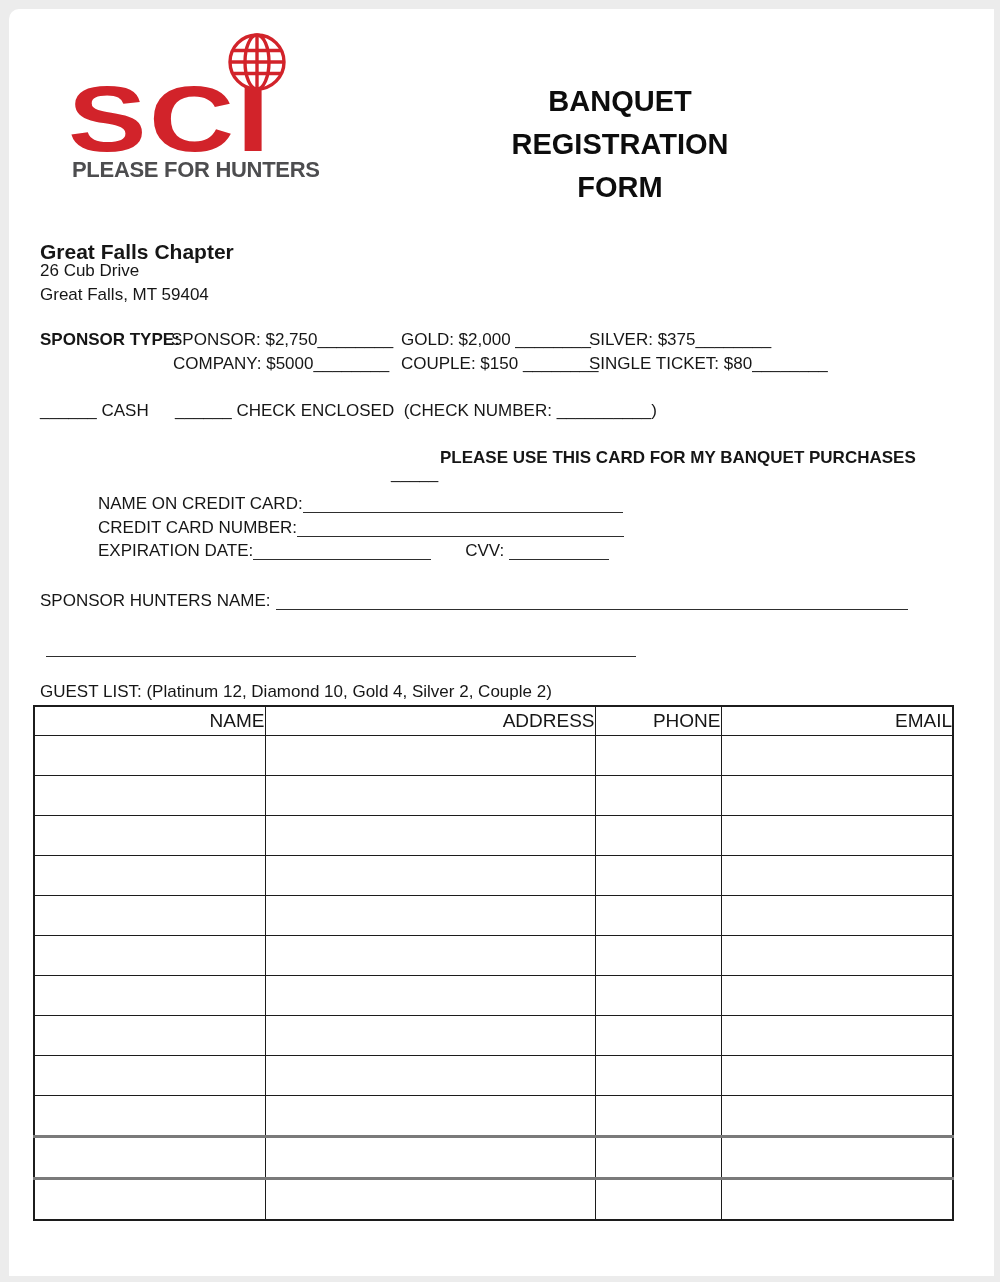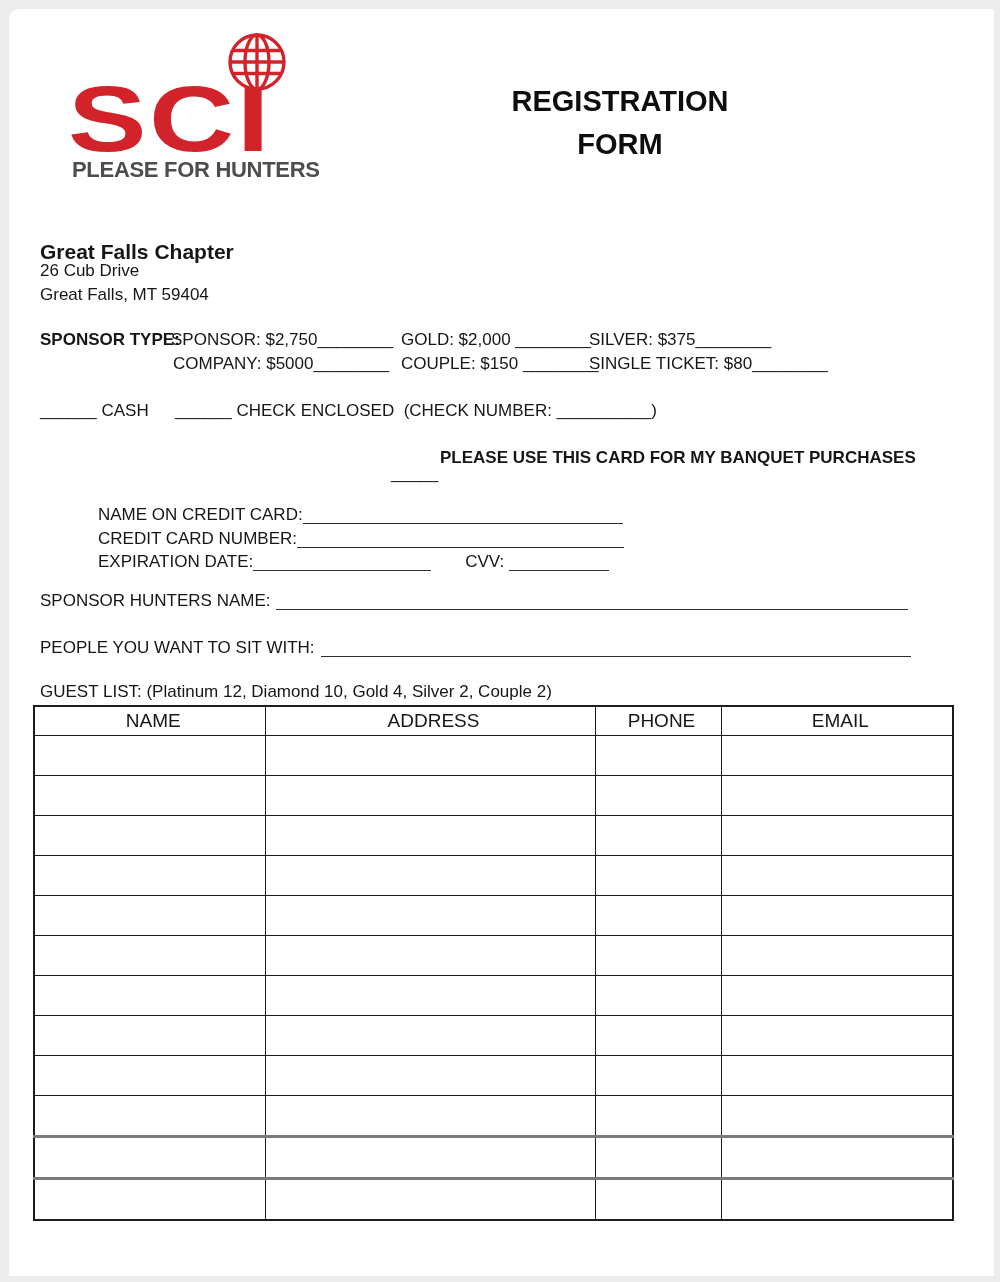--- a/index.html
+++ b/index.html
@@ -58,21 +58,21 @@
   .pos-col3   { left:580px; }
 
   .cash-line    { top:392px; }
   .credit-line  { top:439px; }
   .pos-cash     { left:31px; }
   .pos-check    { left:166px; }
   .pos-charge   { left:31px; }
   .pos-useblank { left:382px;margin-top:16px; }
   .pos-usebold  { left:431px; }
 
-  .cc-block { left:89px; top:483px; line-height:23.5px; font-size:17px;margin-top:11px; }
+  .cc-block { left:89px; top:483px; line-height:23.5px; font-size:17px; }
   .bl {
     display:inline-block;
     border-bottom:1.7px solid #2e2e2e;
     height:14px; vertical-align:-4px;
   }
   .bl-ccname { width:320px; }
   .bl-ccnum  { width:327px; }
   .bl-exp    { width:178px; }
   .bl-cvv    { width:100px; }
   .cvv-label { margin-left:34px; }
@@ -88,21 +88,21 @@
   .guest-table {
     position:absolute; left:24px; top:696px;
     width:919px;
     border-collapse:collapse;
     table-layout:fixed;
   }
   .guest-table th, .guest-table td {
     border:1px solid #1c1c1c;
     padding:0 0 0 7px;
     font-size:19px; font-weight:400;
-    text-align:center; vertical-align:middle;
+    text-align:right; vertical-align:middle;
   }
   .guest-table { border:2px solid #1c1c1c; }
   .guest-table th { height:28px; }
   .guest-table td { height:39px; }
   .guest-table tr.thick-top td { border-top:3px solid #7a7a7a; }
 </style>
 </head>
 <body>
 
 <div class="page">
@@ -116,20 +116,21 @@
         <line x1="6.5" y1="19.5" x2="55.5" y2="19.5"></line>
         <line x1="4" y1="31" x2="58" y2="31"></line>
         <line x1="6.5" y1="42.5" x2="55.5" y2="42.5"></line>
       </g>
     </svg>
   </div>
   <div class="abs sci-word" style="color:#d2232a;">SCI</div>
   <div class="abs sci-tagline" style="color:#4d4d4f;">PLEASE FOR HUNTERS</div>
 
   <div class="abs form-title">
+    <div>BANQUET</div>
     <div>REGISTRATION</div>
     <div>FORM</div>
   </div>
 
   <div class="abs chapter-name">Great Falls Chapter</div>
   <div class="abs chapter-addr1">26 Cub Drive</div>
   <div class="abs chapter-addr2">Great Falls, MT 59404</div>
 
   <span class="abs ft b sponsor-line1 pos-label">SPONSOR TYPE:</span>
   <span class="abs ft sponsor-line1 pos-col1">SPONSOR: $2,750________</span>
@@ -145,21 +146,21 @@
   <span class="abs ft credit-line pos-useblank">_____</span>
   <span class="abs ft b credit-line pos-usebold">PLEASE USE THIS CARD FOR MY BANQUET PURCHASES</span>
 
   <div class="abs cc-block">
     <div><span>NAME ON CREDIT CARD:</span><span class="bl bl-ccname"></span></div>
     <div><span>CREDIT CARD NUMBER:</span><span class="bl bl-ccnum"></span></div>
     <div><span>EXPIRATION DATE:</span><span class="bl bl-exp"></span><span class="cvv-label">CVV:</span> <span class="bl bl-cvv"></span></div>
   </div>
 
   <div class="abs ft company-line"><span>SPONSOR HUNTERS NAME:</span><span class="bl bl-company"></span></div>
-  <div class="abs ft seating-line"><span>PEOPLE YOU WANT TO SIT WITH:</span><span class="bl bl-seating"></span></div>
+  <div class="abs ft seating-line"><span class="bl bl-seating"></span></div>
 
   <div class="abs guest-heading">GUEST LIST: (Platinum 12, Diamond 10, Gold 4, Silver 2, Couple 2)</div>
 
   <table class="guest-table">
     <colgroup>
         <col style="width: 231px;">
         <col style="width: 330px;">
         <col style="width: 126px;">
         <col style="width: 232px;">
       </colgroup>

